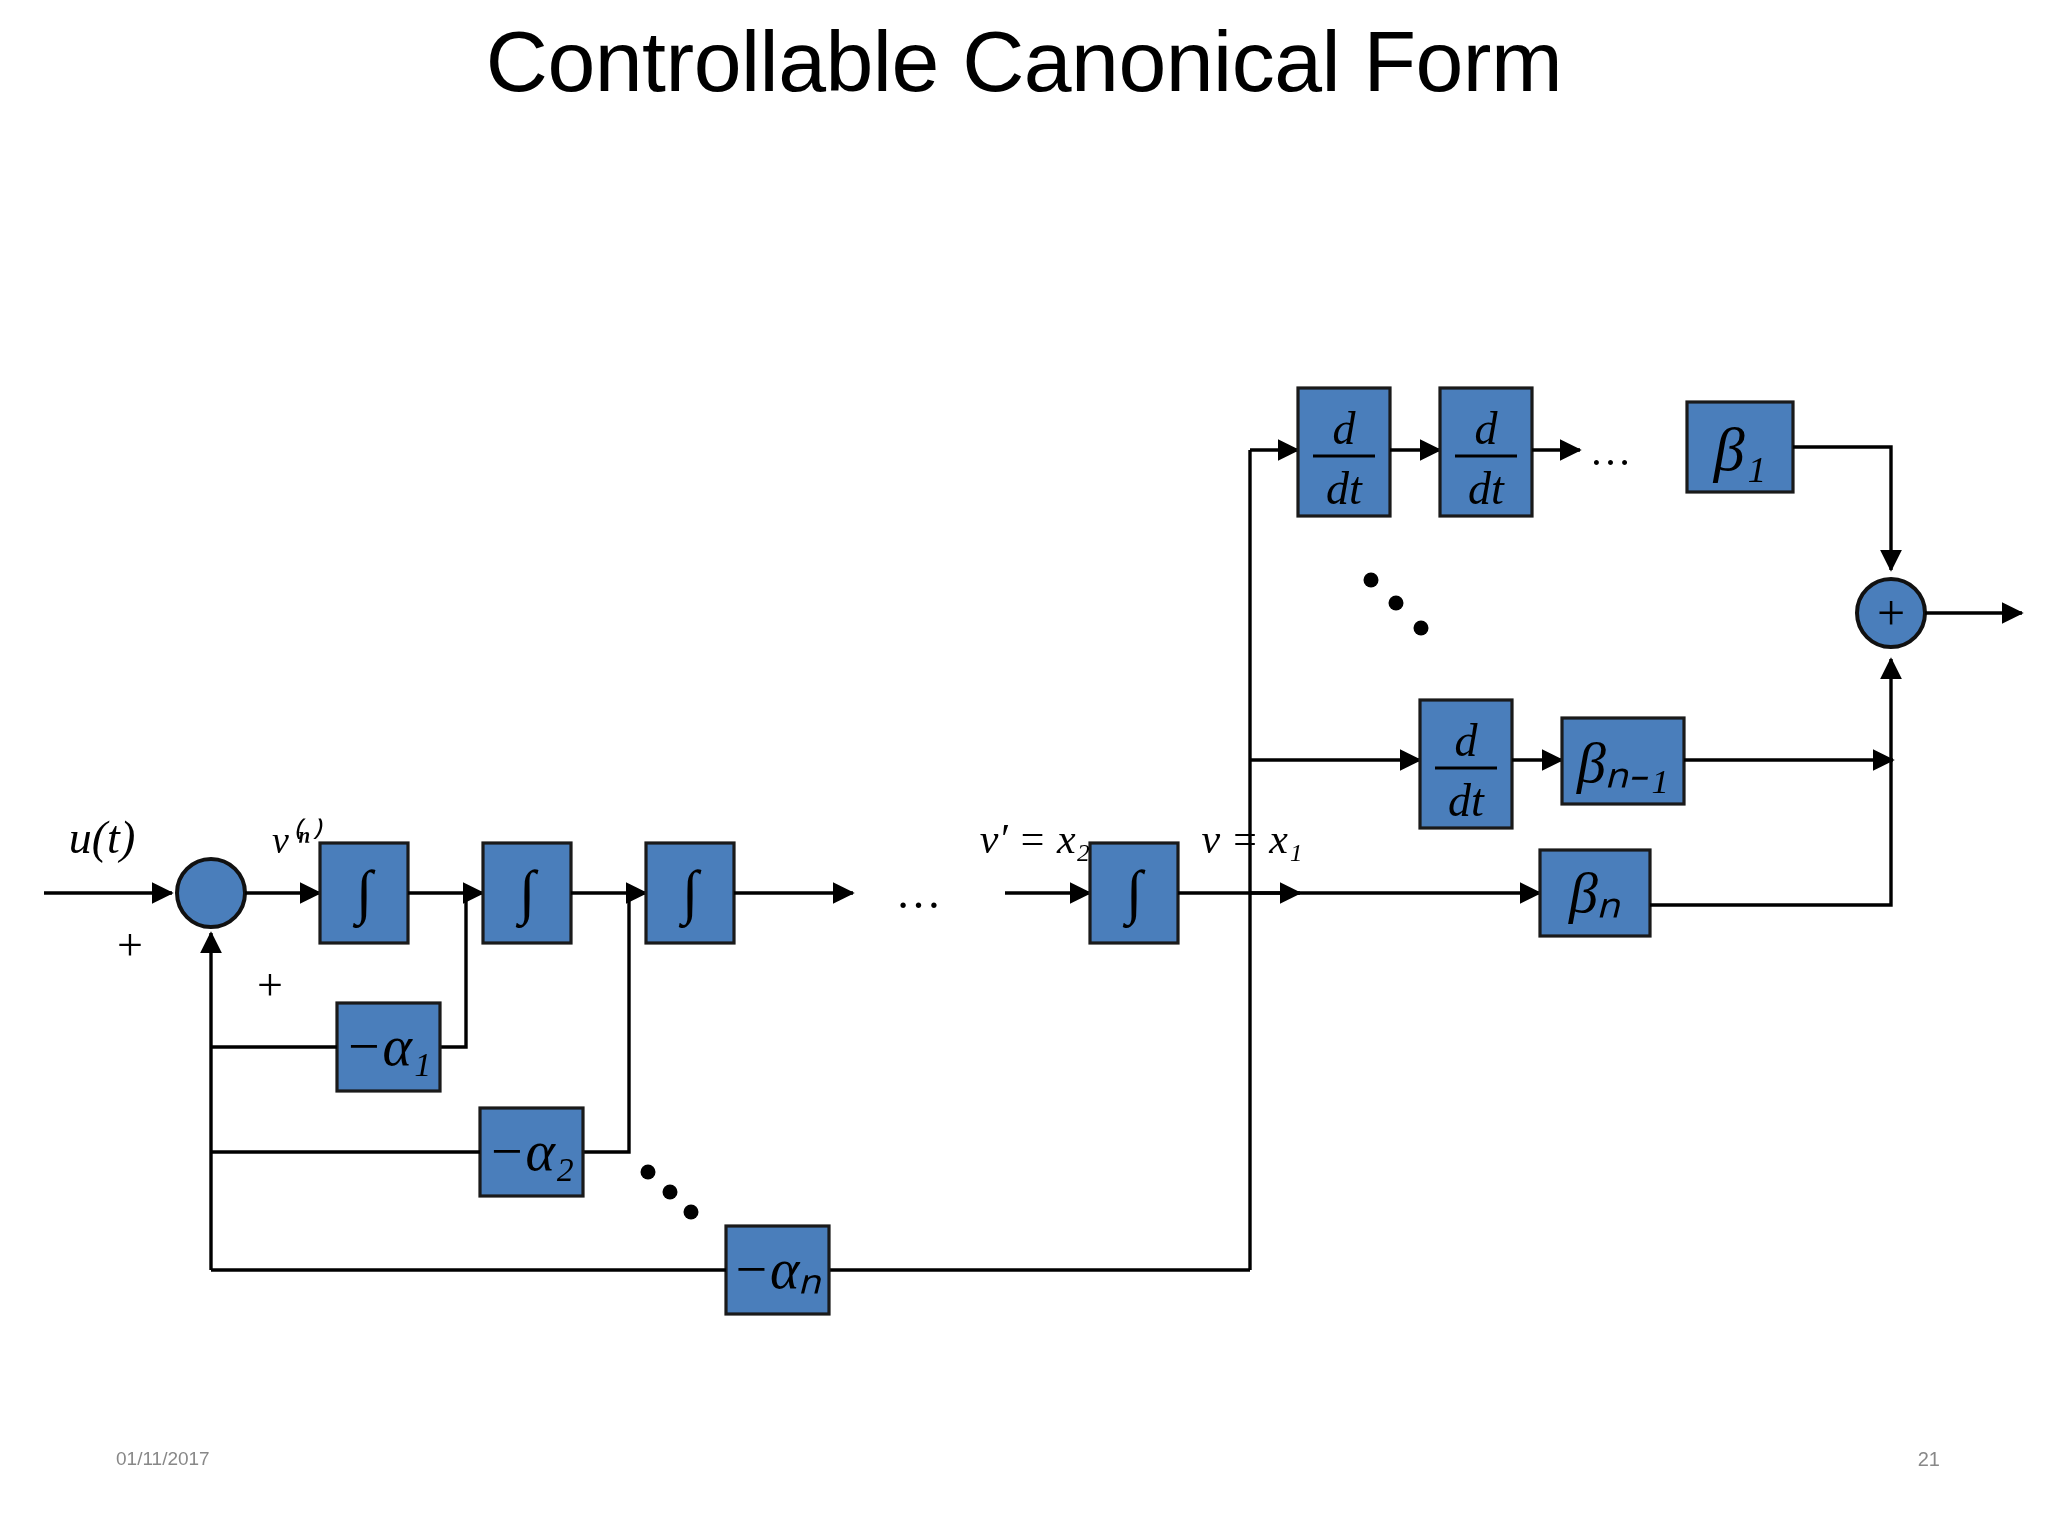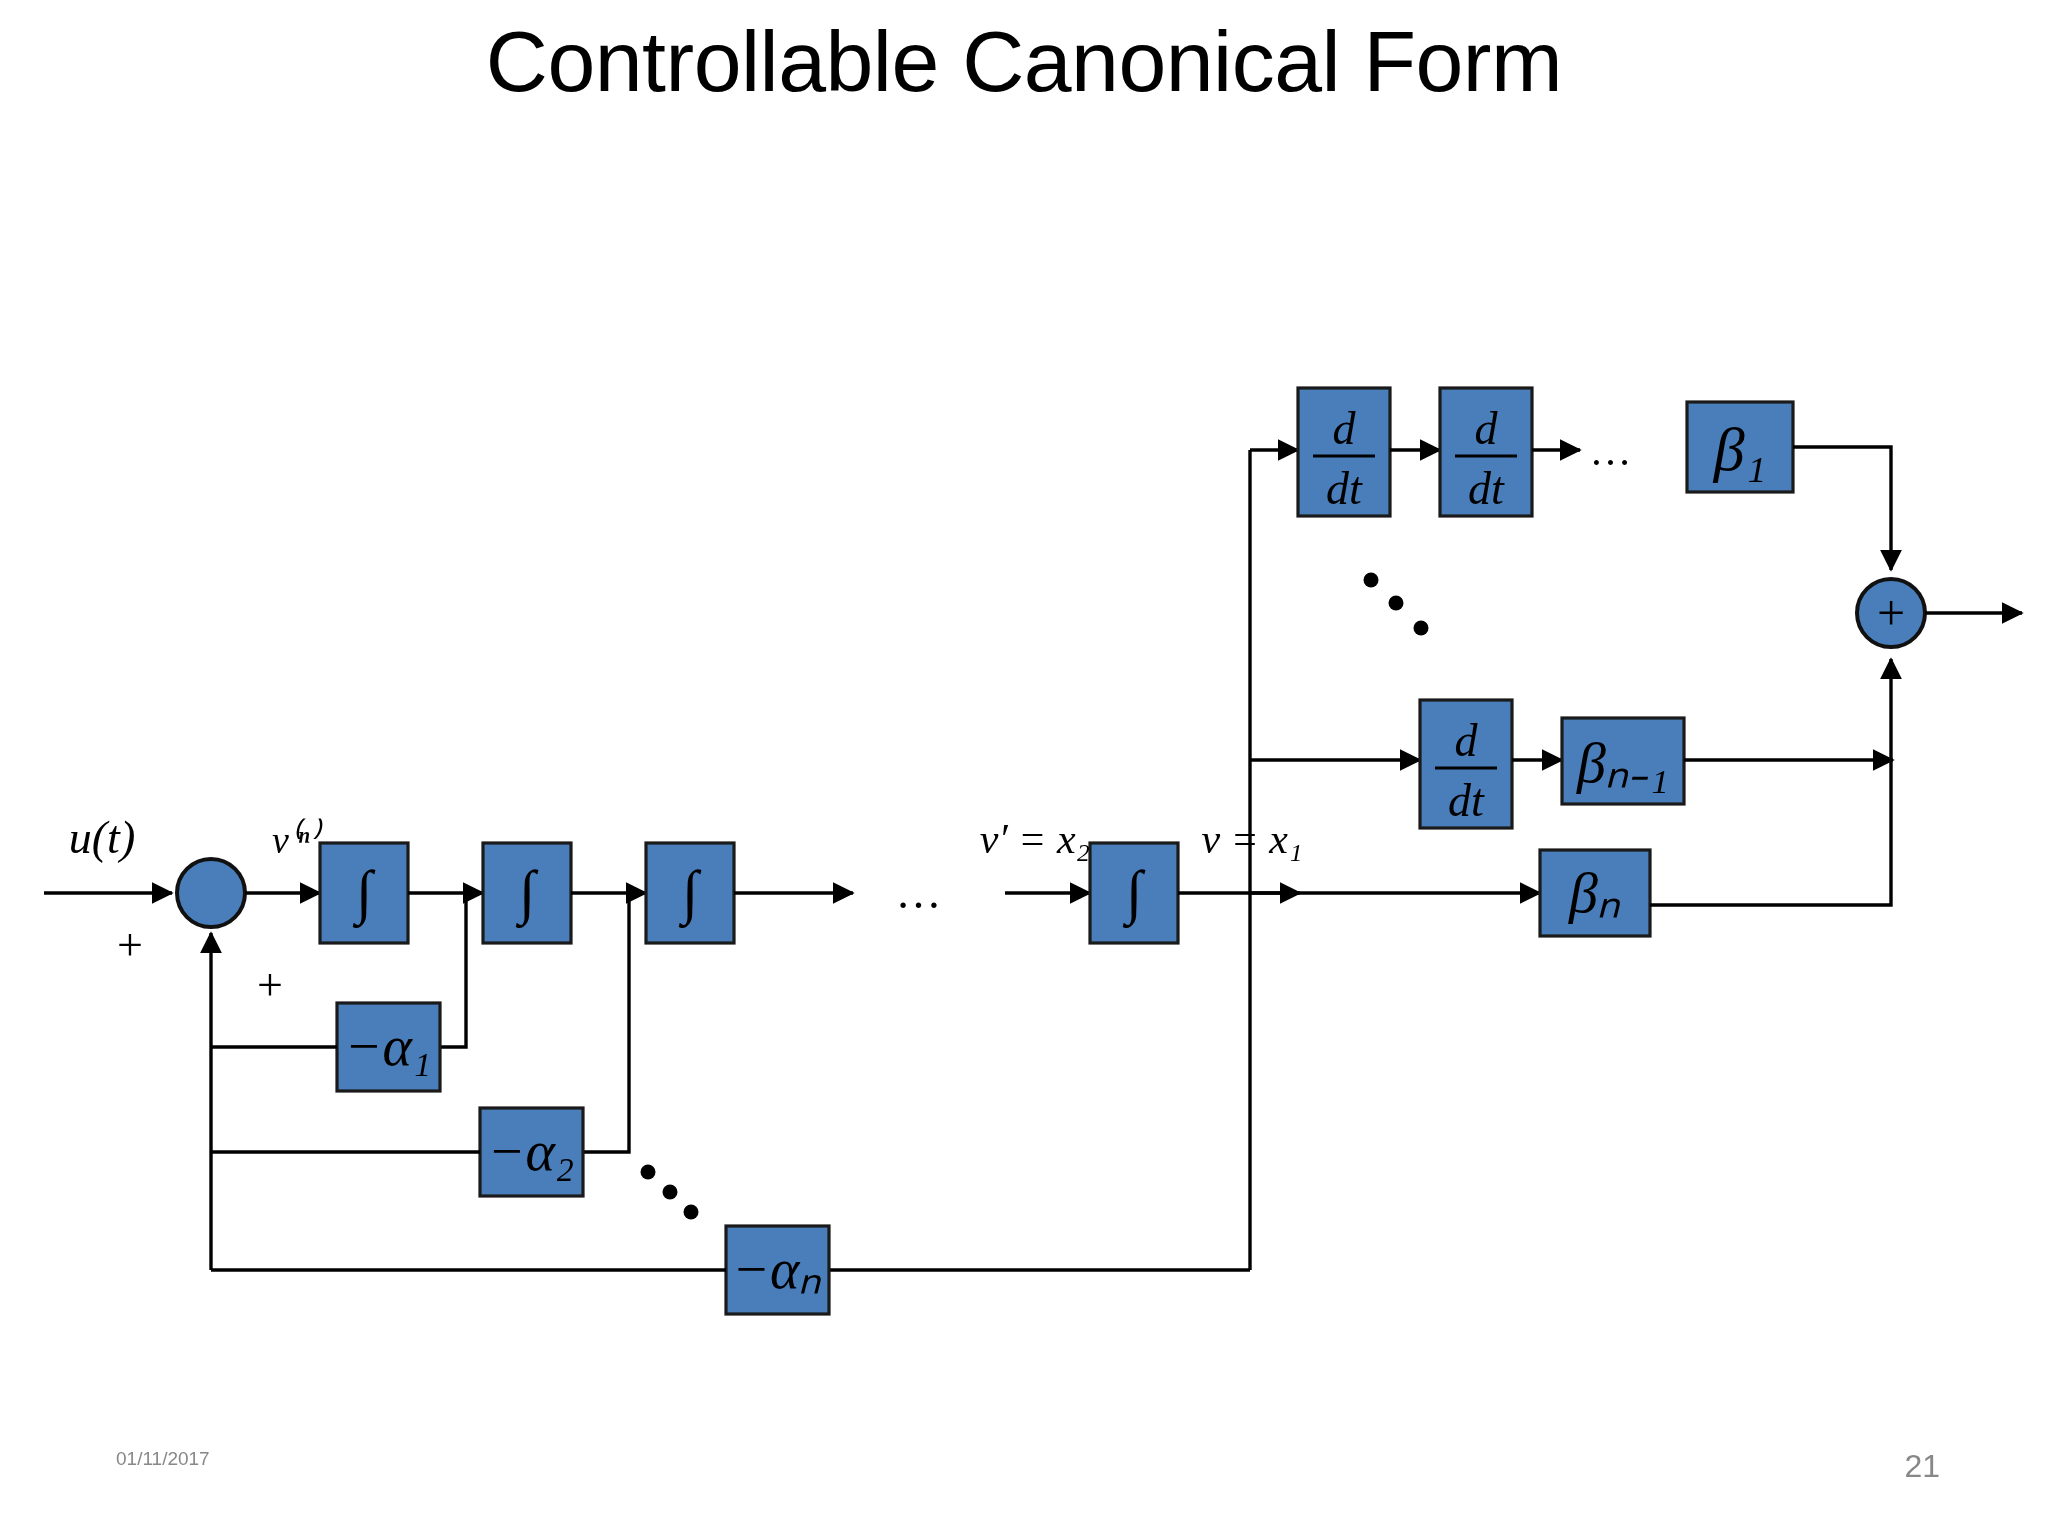--- a/index.html
+++ b/index.html
@@ -41,21 +41,21 @@
     font-size: 19px;
     color: #888888;
     font-family: "Liberation Sans", sans-serif;
   }
   #footer-page {
     position: absolute;
     left: 1880px;
     top: 1448px;
     width: 60px;
     text-align: right;
-    font-size: 32px;
+    font-size: 20px;
     color: #888888;
     font-family: "Liberation Sans", sans-serif;
   }
   #diagram {
     position: absolute;
     left: 0;
     top: 0;
     width: 2048px;
     height: 1536px;
   }

